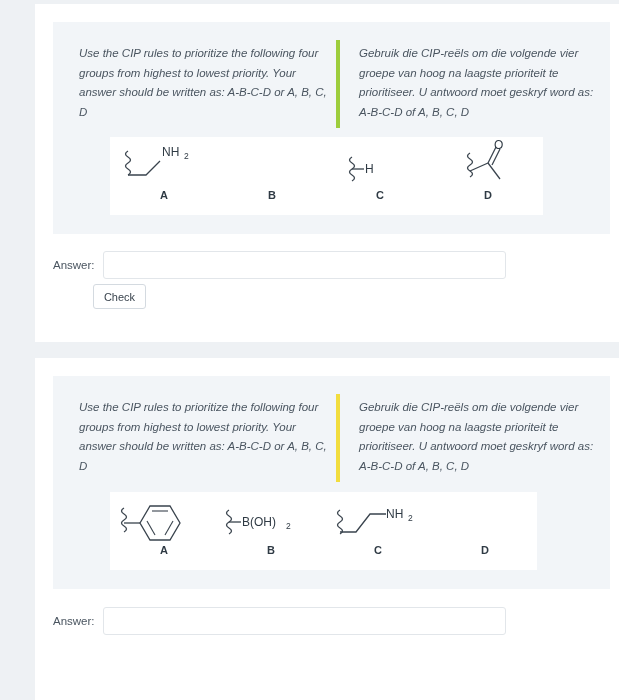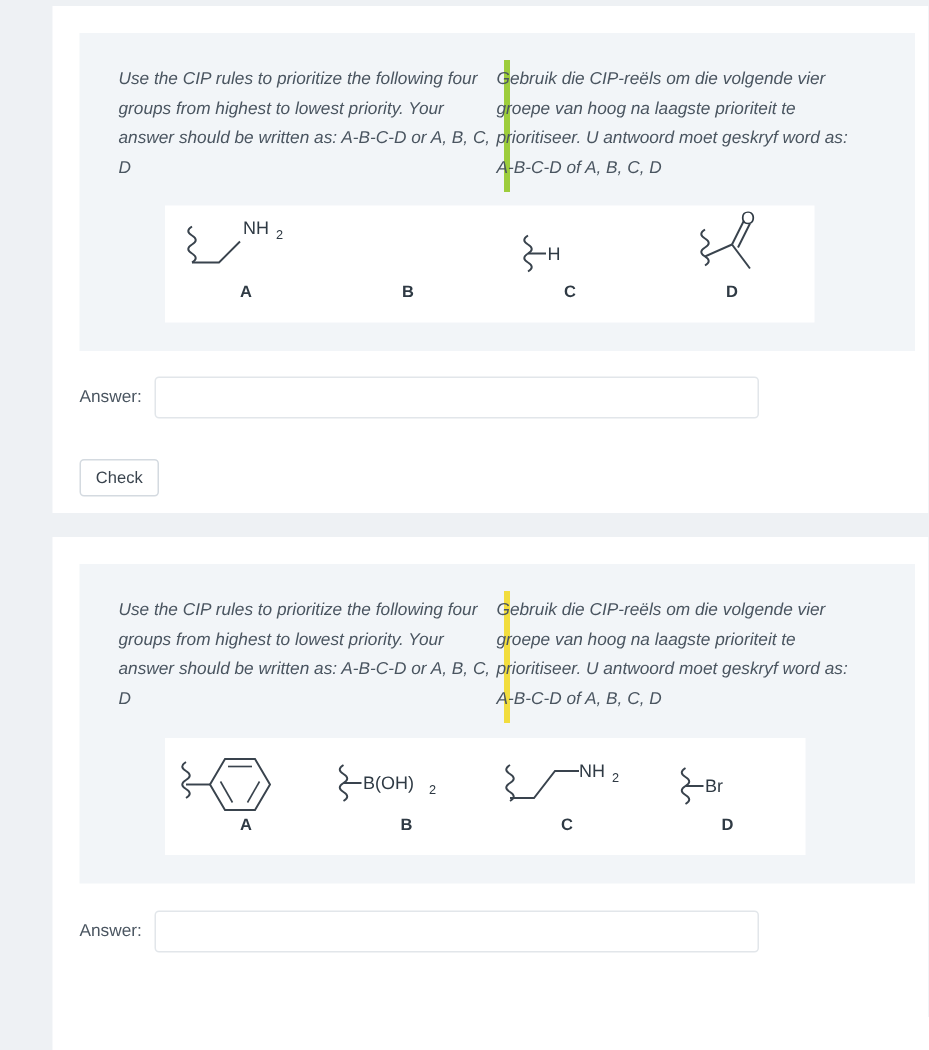--- a/index.html
+++ b/index.html
@@ -37,21 +37,21 @@
     padding: 22px 0 0 0;
     font-style: italic;
   }
   .prompt-col {
     font-size: 11.5px;
     line-height: 19.5px;
     color: #4a5560;
     white-space: pre-line;
   }
   .col-en { width: 252px; margin-left: 26px; }
-  .col-af { width: 248px; }
+  .col-af { width: 248px; margin-left: 28px; }
 
   .divider {
     position: absolute;
     top: 18px;
     left: 283px;
     width: 4px;
     height: 88px;
   }
   .divider.green  { background: #9dcd3c; }
   .divider.yellow { background: #f2dd3e; }
@@ -119,21 +119,21 @@
     height: 25px;
     background: #ffffff;
     border: 1px solid #d4dae0;
     border-radius: 3px;
     font-size: 11px;
     color: #3a444e;
     font-family: "Liberation Sans", sans-serif;
     cursor: pointer;
     padding: 0;
   }
-  #check-1 { top: 302px; }
+  #check-1 { top: 280px; margin-left: 40px; }
 </style>
 </head>
 <body>
 
 <div class="page">
 
   <div class="card" id="card-1">
 
     <div class="qpanel" id="panel-1">
 
@@ -243,27 +243,20 @@
               <path d="M16,18 q-5,3 0,6 q5,3 0,6 q-5,3 0,6 q5,3 0,6" fill="none" stroke="#39434d" stroke-width="1.3"></path>
               <path d="M16,40 L32,40 L46,22 L62,22" fill="none" stroke="#39434d" stroke-width="1.3"></path>
               <text x="62" y="26" font-family="'Liberation Sans',sans-serif" font-size="12" fill="#2f3a44">NH</text>
               <text x="84" y="29" font-family="'Liberation Sans',sans-serif" font-size="8.5" fill="#2f3a44">2</text>
             </svg>
           </div>
           <div class="mol-label">C</div>
         </div>
 
         <div class="mol-cell" style="left:321px;">
-          <div class="mol-art">
-            <svg width="108" height="52" viewBox="0 0 108 52">
-              <path d="M26,20 q-5,3 0,6 q5,3 0,6 q-5,3 0,6 q5,3 0,6" fill="none" stroke="#39434d" stroke-width="1.3"></path>
-              <path d="M26,32 L38,32" fill="none" stroke="#39434d" stroke-width="1.3"></path>
-              <text x="39" y="36" font-family="'Liberation Sans',sans-serif" font-size="12" fill="#2f3a44">Br</text>
-            </svg>
-          </div>
           <div class="mol-label">D</div>
         </div>
 
       </div>
     </div>
 
     <div class="answer-row" id="answer-row-2">
       <span class="answer-label">Answer:</span>
       <input class="answer-input" type="text" value="" placeholder="" style="">
     </div>

